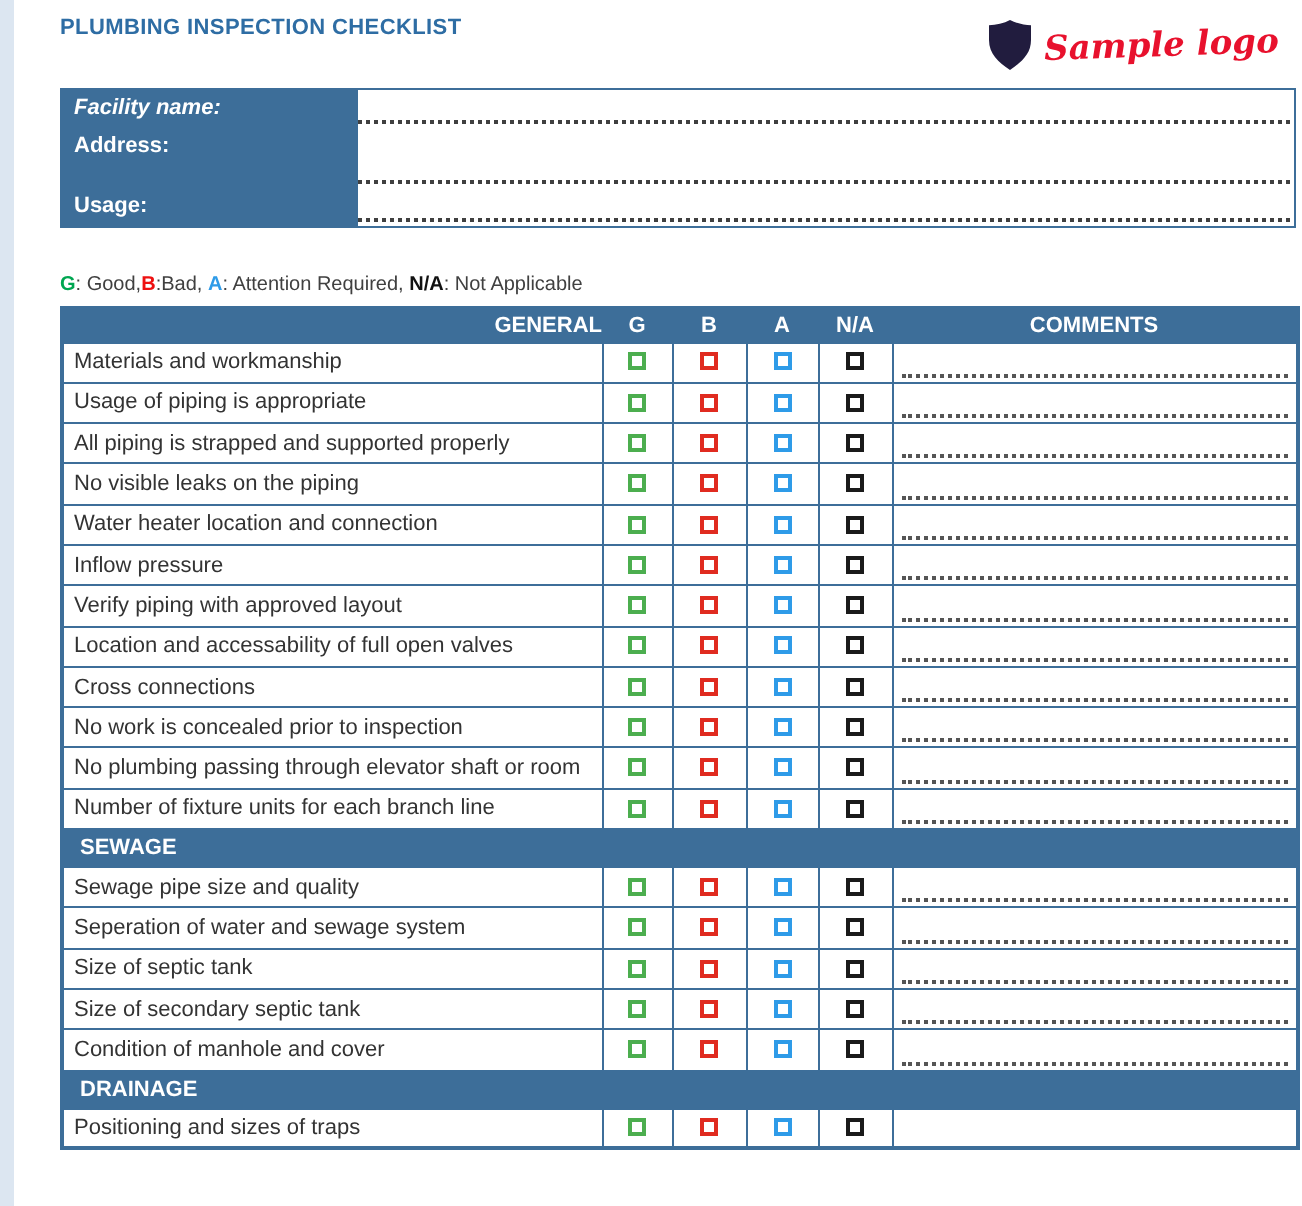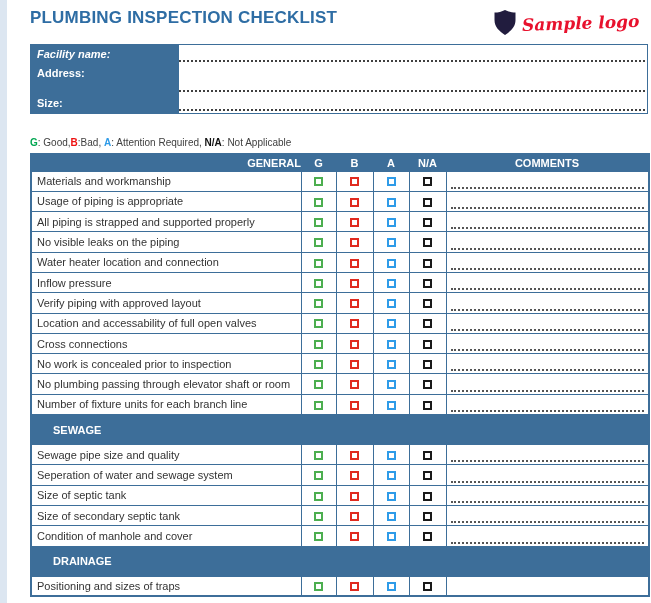--- a/index.html
+++ b/index.html
@@ -9,21 +9,21 @@
   }
   *{box-sizing:border-box;}
   html,body{margin:0;padding:0;}
   body{
     width:651px;height:603px;overflow:hidden;position:relative;
     background:#ffffff;font-family:"Liberation Sans",sans-serif;
   }
   .strip{position:absolute;left:0;top:0;width:7px;height:603px;background:var(--strip);}
   .title{
     position:absolute;left:30px;top:8px;
-    font-size:17px;font-weight:bold;color:var(--title-blue);letter-spacing:0.2px;
+    font-size:11px;font-weight:bold;color:var(--title-blue);letter-spacing:0.2px;
   }
   .logo{position:absolute;top:9px;right:12px;display:flex;align-items:center;gap:5px;}
   .logo-text{
     font-family:"DejaVu Serif",serif;font-style:italic;font-weight:bold;
     color:var(--logo-red);font-size:17px;transform:rotate(-2deg);
   }
   
   .facility{position:absolute;left:30px;top:44px;width:618px;border:1px solid var(--blue);}
   .f-row{display:flex;}
   .f-row:nth-child(1){height:19px;font-style:italic;}
@@ -57,21 +57,21 @@
   td.item-label{
     font-size:11px;color:#333;padding:0 2px 0 5px;height:20.3px;
     white-space:nowrap;overflow:hidden;
   }
   td.cb-cell{text-align:center;vertical-align:middle;padding:0;}
   .cbx{display:inline-block;width:9px;height:9px;border:2px solid #000;background:#fff;vertical-align:middle;}
   td.comment-cell{position:relative;padding:0;}
   .c-line{position:absolute;left:4px;right:4px;bottom:2px;border-bottom:2px dotted #555;}
   tr.section-row td{
     background:var(--blue);color:#fff;font-weight:bold;font-size:11px;
-    height:30px;padding:0 0 0 21px;border-left:none;border-right:none;
+    height:19px;padding:0 0 0 8px;border-left:none;border-right:none;
   }
 </style>
 </head>
 <body>
 
 <div class="strip"></div>
 
 <div class="title">PLUMBING INSPECTION CHECKLIST</div>
 
 <div class="logo">
@@ -88,21 +88,21 @@
         <div class="f-line"></div>
       </div>
   </div>
   <div class="f-row">
     <div class="f-label">Address:</div>
     <div class="f-field">
         <div class="f-line"></div>
       </div>
   </div>
   <div class="f-row">
-    <div class="f-label">Size:</div>
+    <div class="f-label">Usage:</div>
     <div class="f-field">
         <div class="f-line"></div>
       </div>
   </div>
 </div>
 
 <div class="legend"><span class="lg g">G</span><span>: Good,</span><span class="lg b">B</span><span>:Bad, </span><span class="lg a">A</span><span>: Attention Required, </span><span class="lg na">N/A</span><span>: Not Applicable</span></div>
 
 <table class="checklist">
   <colgroup>

